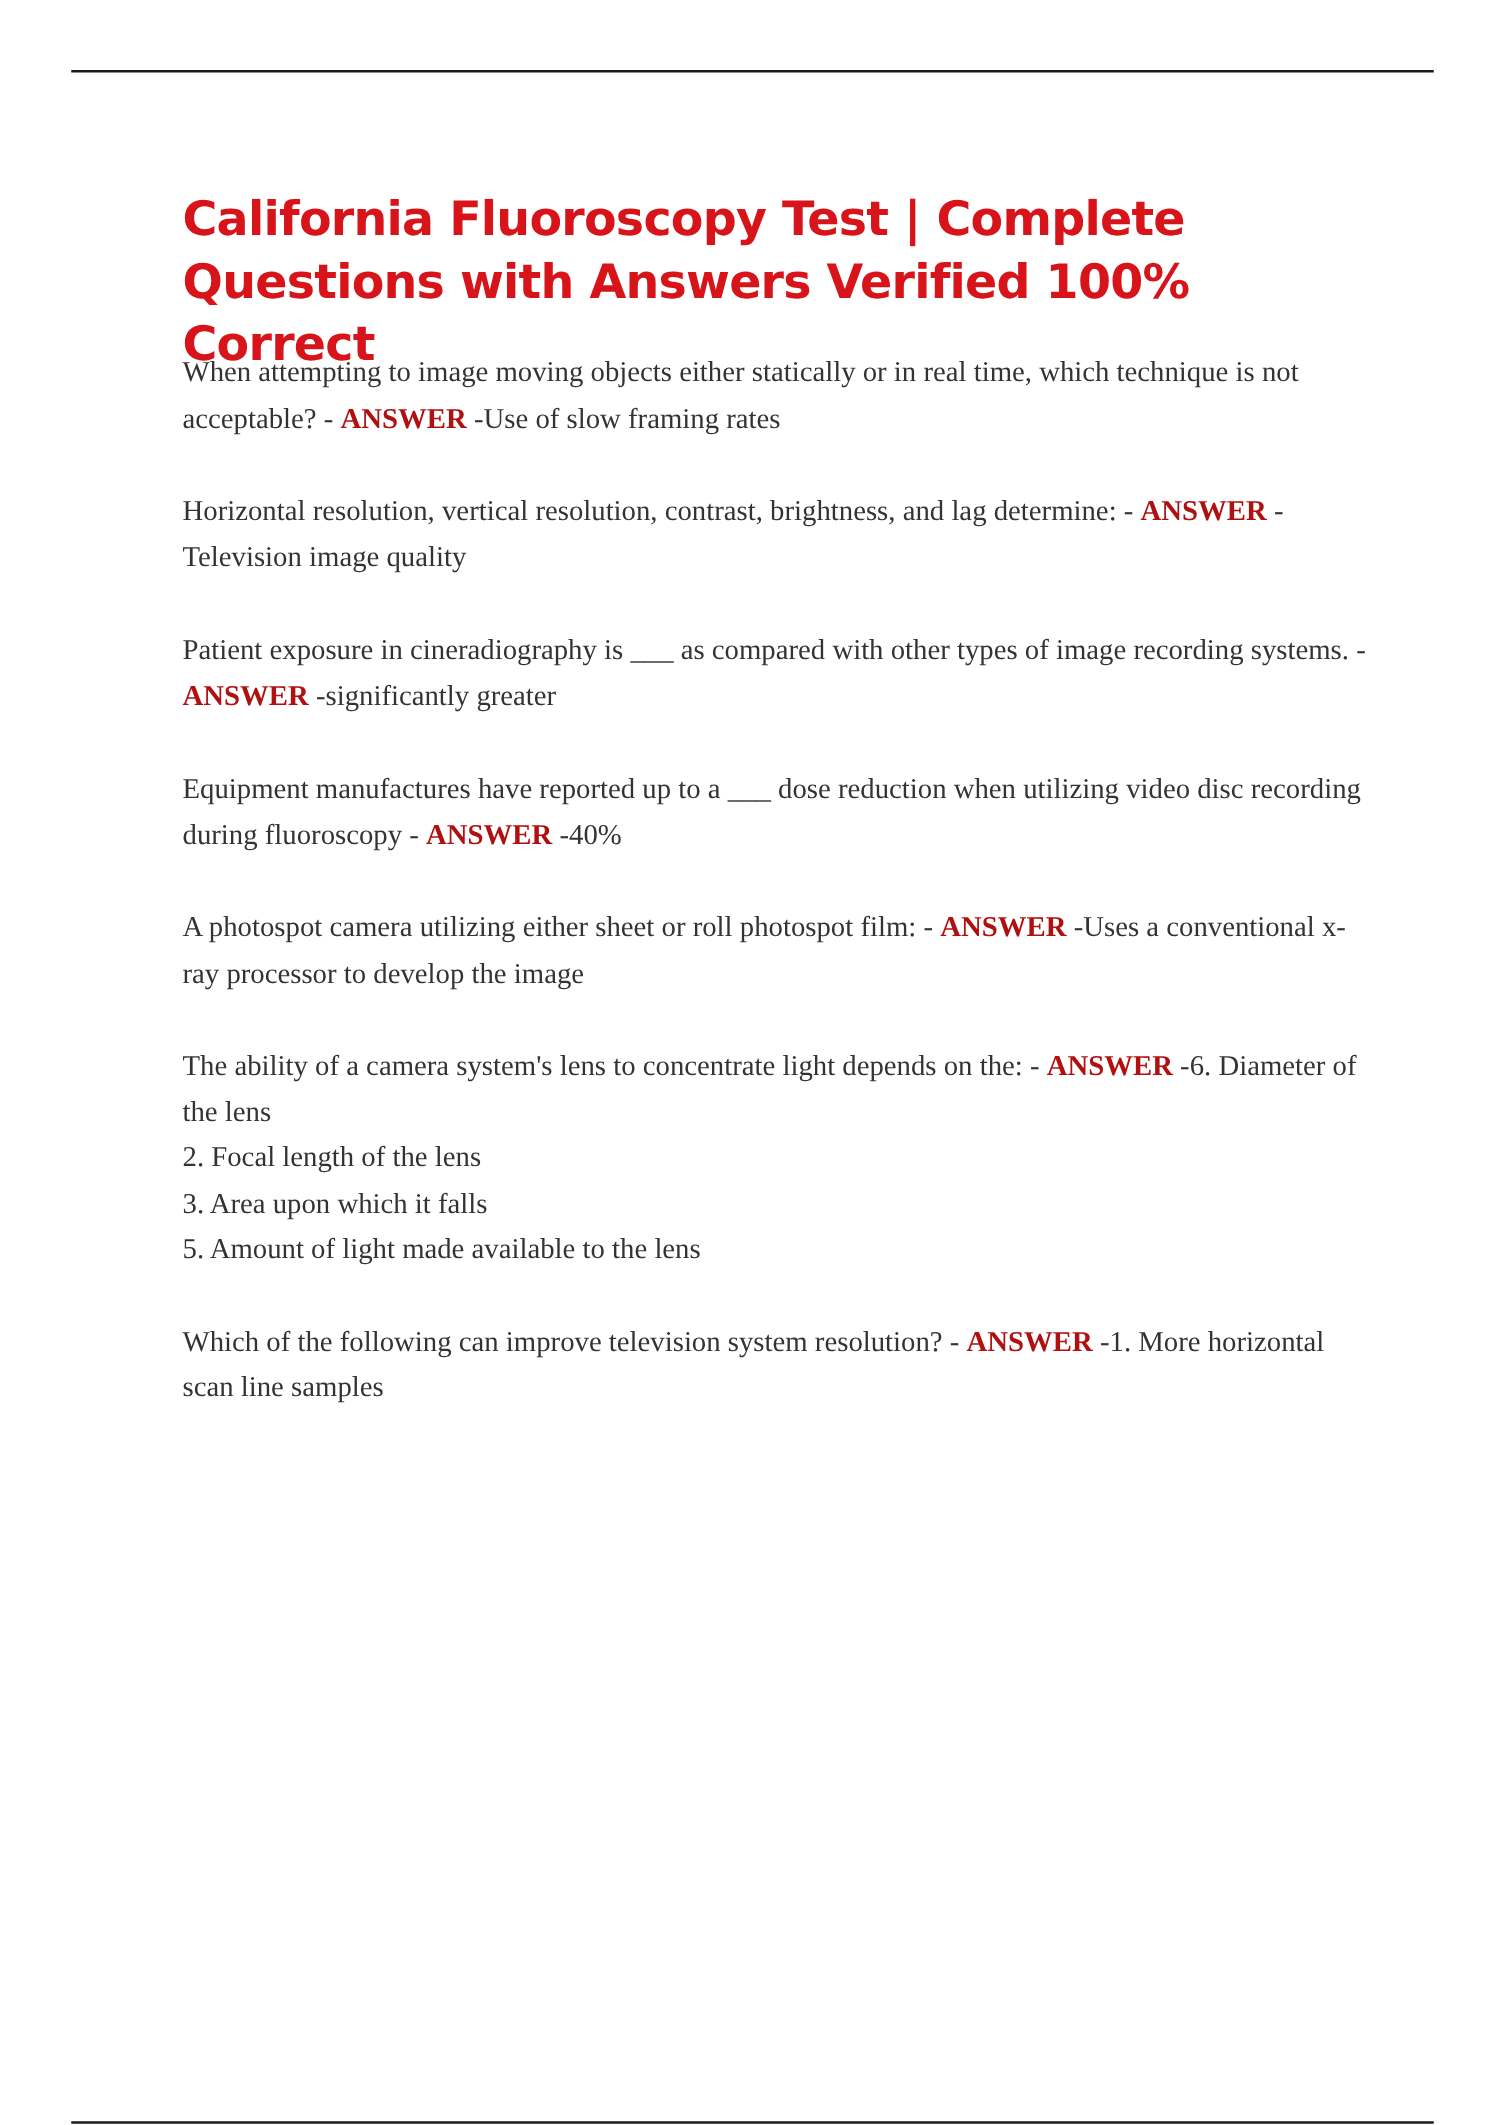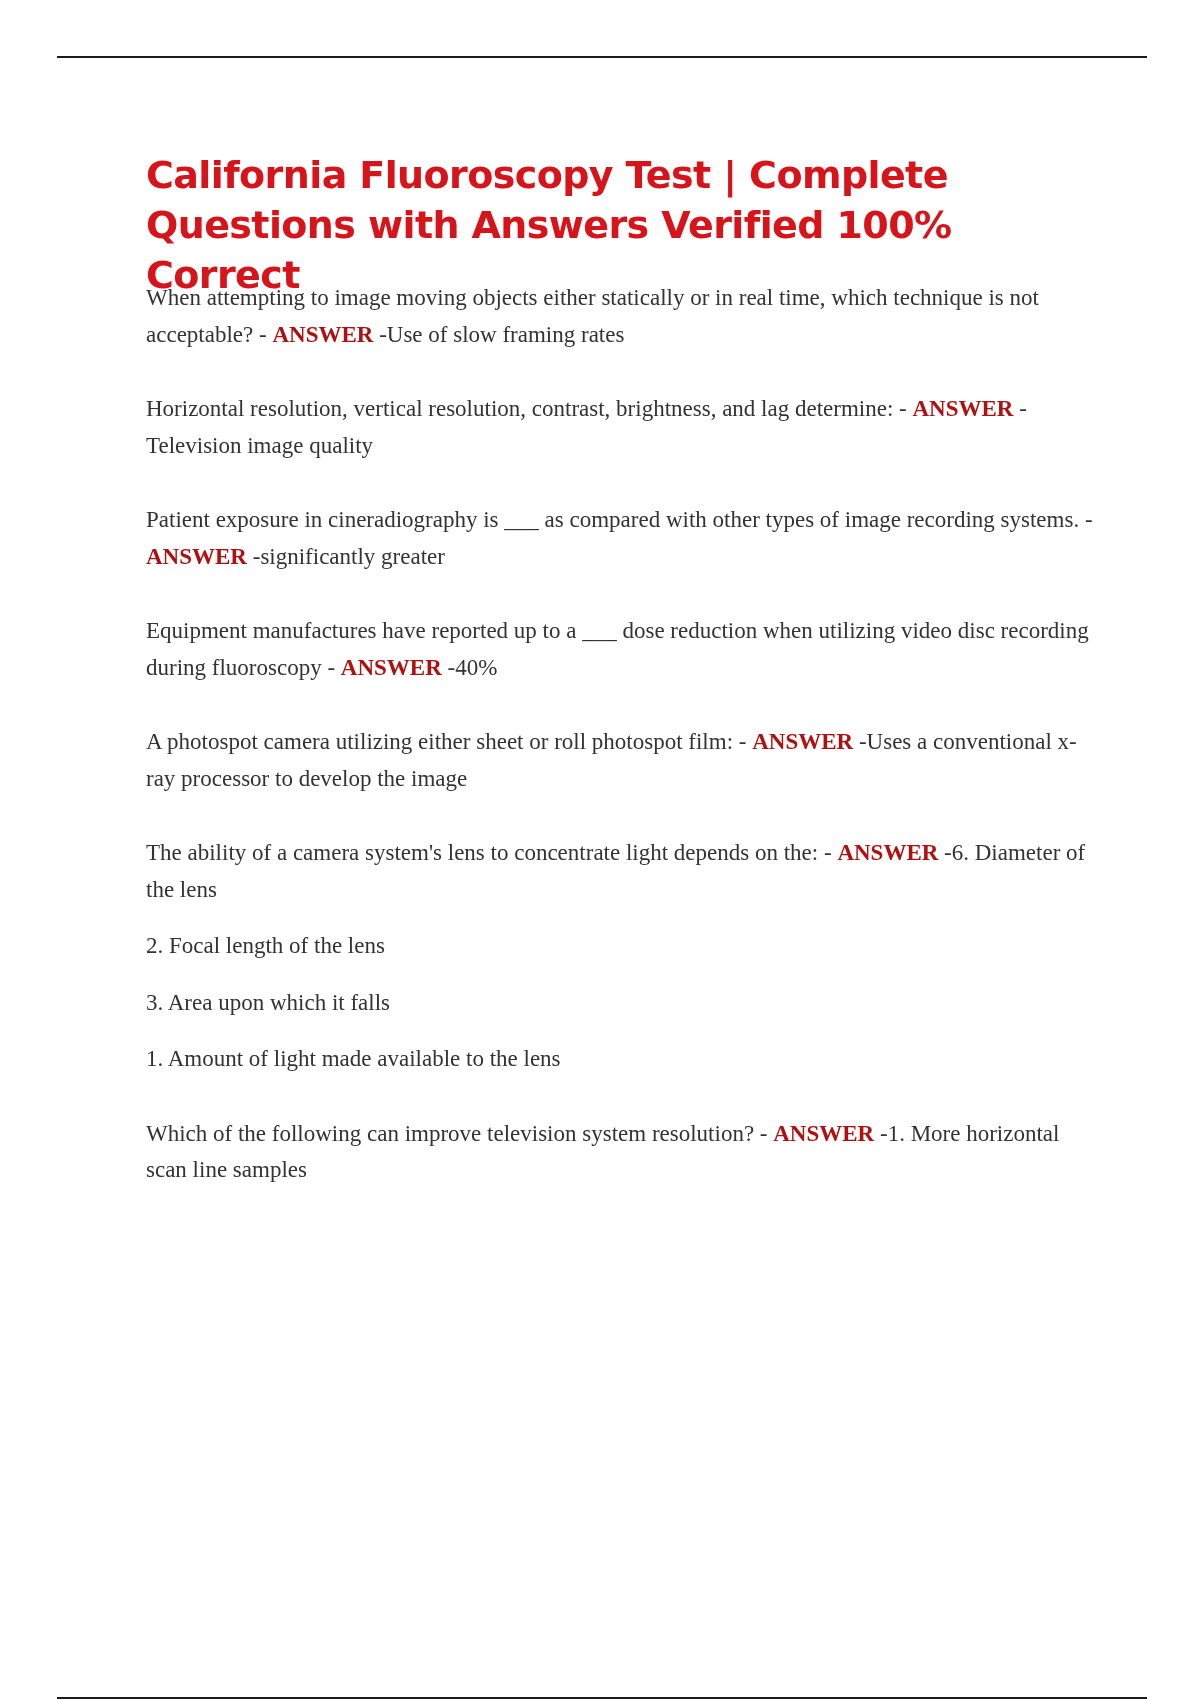--- a/index.html
+++ b/index.html
@@ -11,32 +11,32 @@
     position:absolute; left:146px; top:150px; width:960px; margin:0;
     font-family:"DejaVu Sans", sans-serif; font-weight:bold; font-size:38px;
     line-height:50px; color:#d7141a; letter-spacing:-0.6px;
   }
   .body {
     position:absolute; left:146px; top:280px; width:950px;
     font-family:"Liberation Serif", serif; font-size:23px; line-height:36.5px; color:#333333;
   }
   .qa { margin:0 0 38px 0; }
   .qa .ans { color:#b01010; font-weight:bold; }
-  .qa .line { display:block;margin-top:20px; }
+  .qa .line { display:block; }
 </style>
 </head>
 <body>
 
 <div class="rule top"></div>
 
 <h1 class="title">California Fluoroscopy Test | Complete Questions with Answers Verified 100% Correct</h1>
 
 <div class="body">
   <p class="qa"><span>When attempting to image moving objects either statically or in real time, which technique is not acceptable? - </span><span class="ans">ANSWER</span><span> -Use of slow framing rates</span></p>
   <p class="qa"><span> Horizontal resolution, vertical resolution, contrast, brightness, and lag determine: - </span><span class="ans">ANSWER</span><span> -Television image quality</span></p>
   <p class="qa"><span> Patient exposure in cineradiography is ___ as compared with other types of image recording systems. - </span><span class="ans">ANSWER</span><span> -significantly greater</span></p>
   <p class="qa"><span> Equipment manufactures have reported up to a ___ dose reduction when utilizing video disc recording during fluoroscopy - </span><span class="ans">ANSWER</span><span> -40%</span></p>
   <p class="qa"><span> A photospot camera utilizing either sheet or roll photospot film: - </span><span class="ans">ANSWER</span><span> -Uses a conventional x-ray processor to develop the image</span></p>
-  <p class="qa"><span> The ability of a camera system's lens to concentrate light depends on the: - </span><span class="ans">ANSWER</span><span> -6. Diameter of the lens</span><span class="line">2. Focal length of the lens</span><span class="line">3. Area upon which it falls</span><span class="line">1. Amount of light made available to the lens</span></p>
+  <p class="qa"><span> The ability of a camera system's lens to concentrate light depends on the: - </span><span class="ans">ANSWER</span><span> -6. Diameter of the lens</span><span class="line">2. Focal length of the lens</span><span class="line">3. Area upon which it falls</span><span class="line">5. Amount of light made available to the lens</span></p>
   <p class="qa"><span> Which of the following can improve television system resolution? - </span><span class="ans">ANSWER</span><span> -1. More horizontal scan line samples</span></p>
 </div>
 
 <div class="rule bottom"></div>
 
 </body></html>

